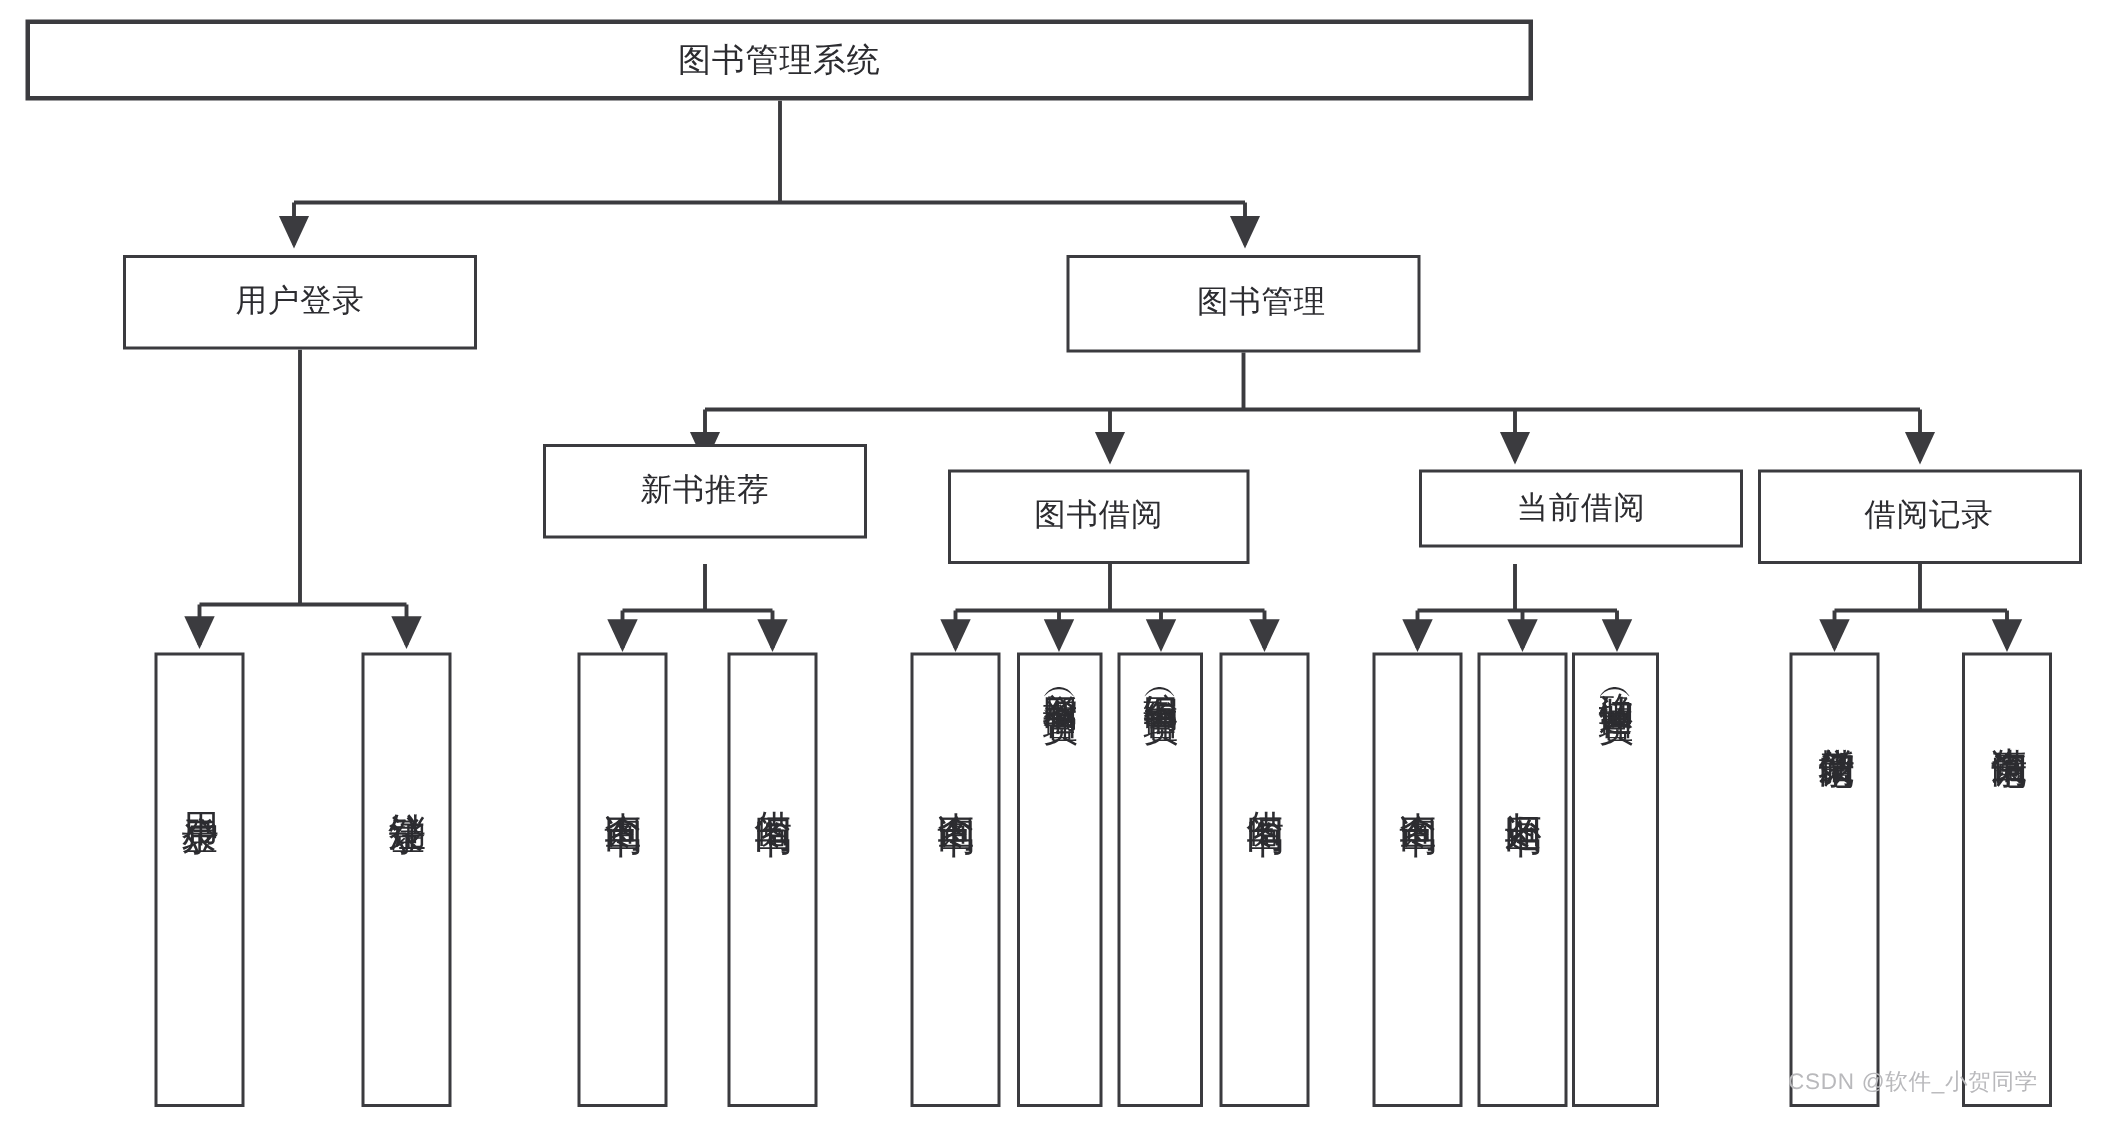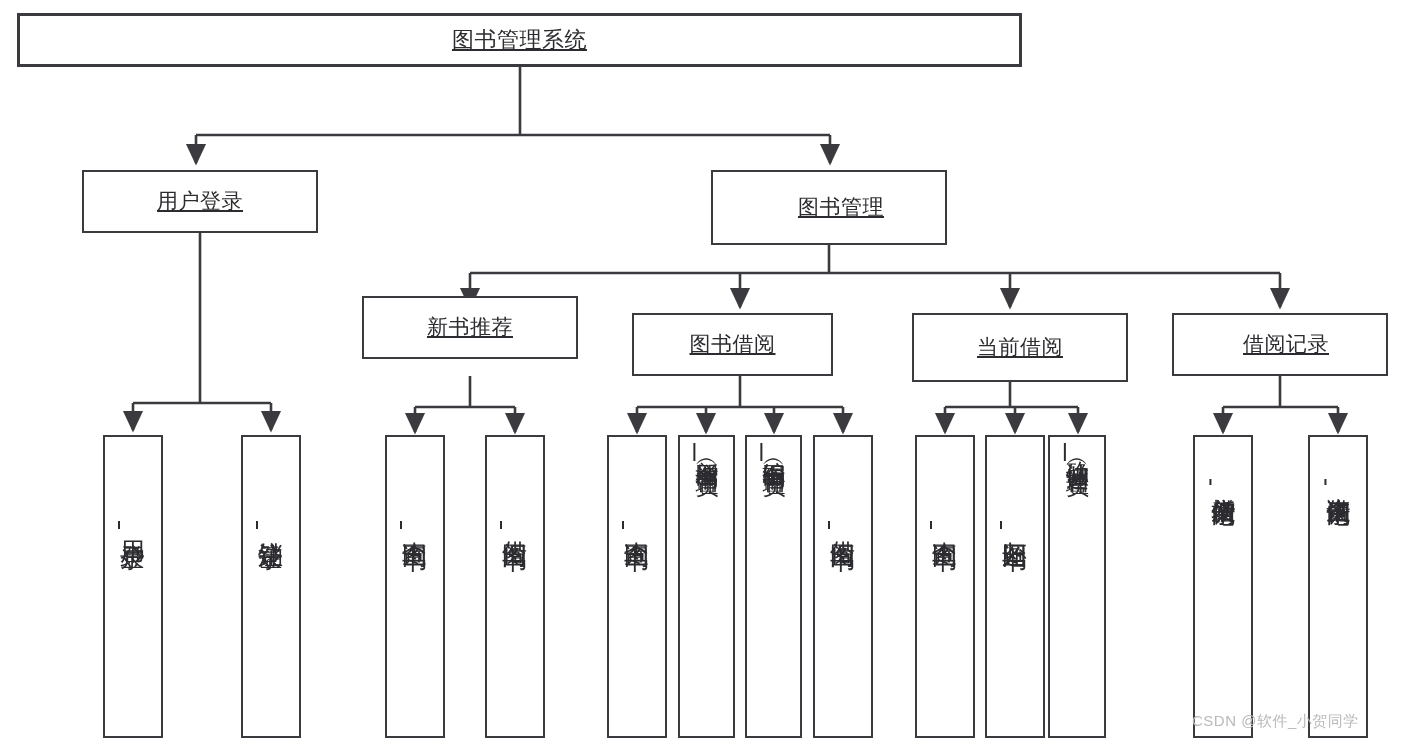--- a/index.html
+++ b/index.html
@@ -38,21 +38,20 @@
   }
   .node.root {
     border-width: 3px;
   }
   .node-label {
     display: block;
     text-align: right;
     line-height: 1.18;
     letter-spacing: 0.5px;
     white-space: nowrap;
-    text-decoration: underline;
   }
   
   .node.horiz .node-label {
     font-size: 21px;
   }
   .node.root .node-label {
     font-size: 22px;
   }
   
   .node.vert {
@@ -139,31 +138,31 @@
     </g>
   </svg>
 
   <div class="node root horiz" style="left:17px; top:13px; width:1005px; height:54px;">
     <span class="node-label">图书管理系统</span>
   </div>
 
   <div class="node horiz" style="left:82px; top:170px; width:236px; height:63px;">
     <span class="node-label">用户登录</span>
   </div>
-  <div class="node horiz" style="left:711px; top:170px; width:236px; height:75px;padding-left:24px;">
+  <div class="node horiz" style="left:711px; top:170px; width:236px; height:65px;padding-left:24px;">
     <span class="node-label">图书管理</span>
   </div>
 
   <div class="node horiz" style="left:362px; top:296px; width:216px; height:63px;">
     <span class="node-label">新书推荐</span>
   </div>
   <div class="node horiz" style="left:632px; top:313px; width:201px; height:63px;">
     <span class="node-label">图书借阅</span>
   </div>
-  <div class="node horiz" style="left:912px; top:313px; width:216px; height:69px;">
+  <div class="node horiz" style="left:946px; top:313px; width:216px; height:52px;">
     <span class="node-label">当前借阅</span>
   </div>
   <div class="node horiz" style="left:1172px; top:313px; width:216px; height:63px;padding-left:12px;">
     <span class="node-label">借阅记录</span>
   </div>
 
   <div class="node vert" style="left:103px; top:435px; width:60px; height:303px; padding-top:84px;">
     <span class="node-label">用户登录</span>
   </div>
   <div class="node vert" style="left:241px; top:435px; width:60px; height:303px; padding-top:84px;">

